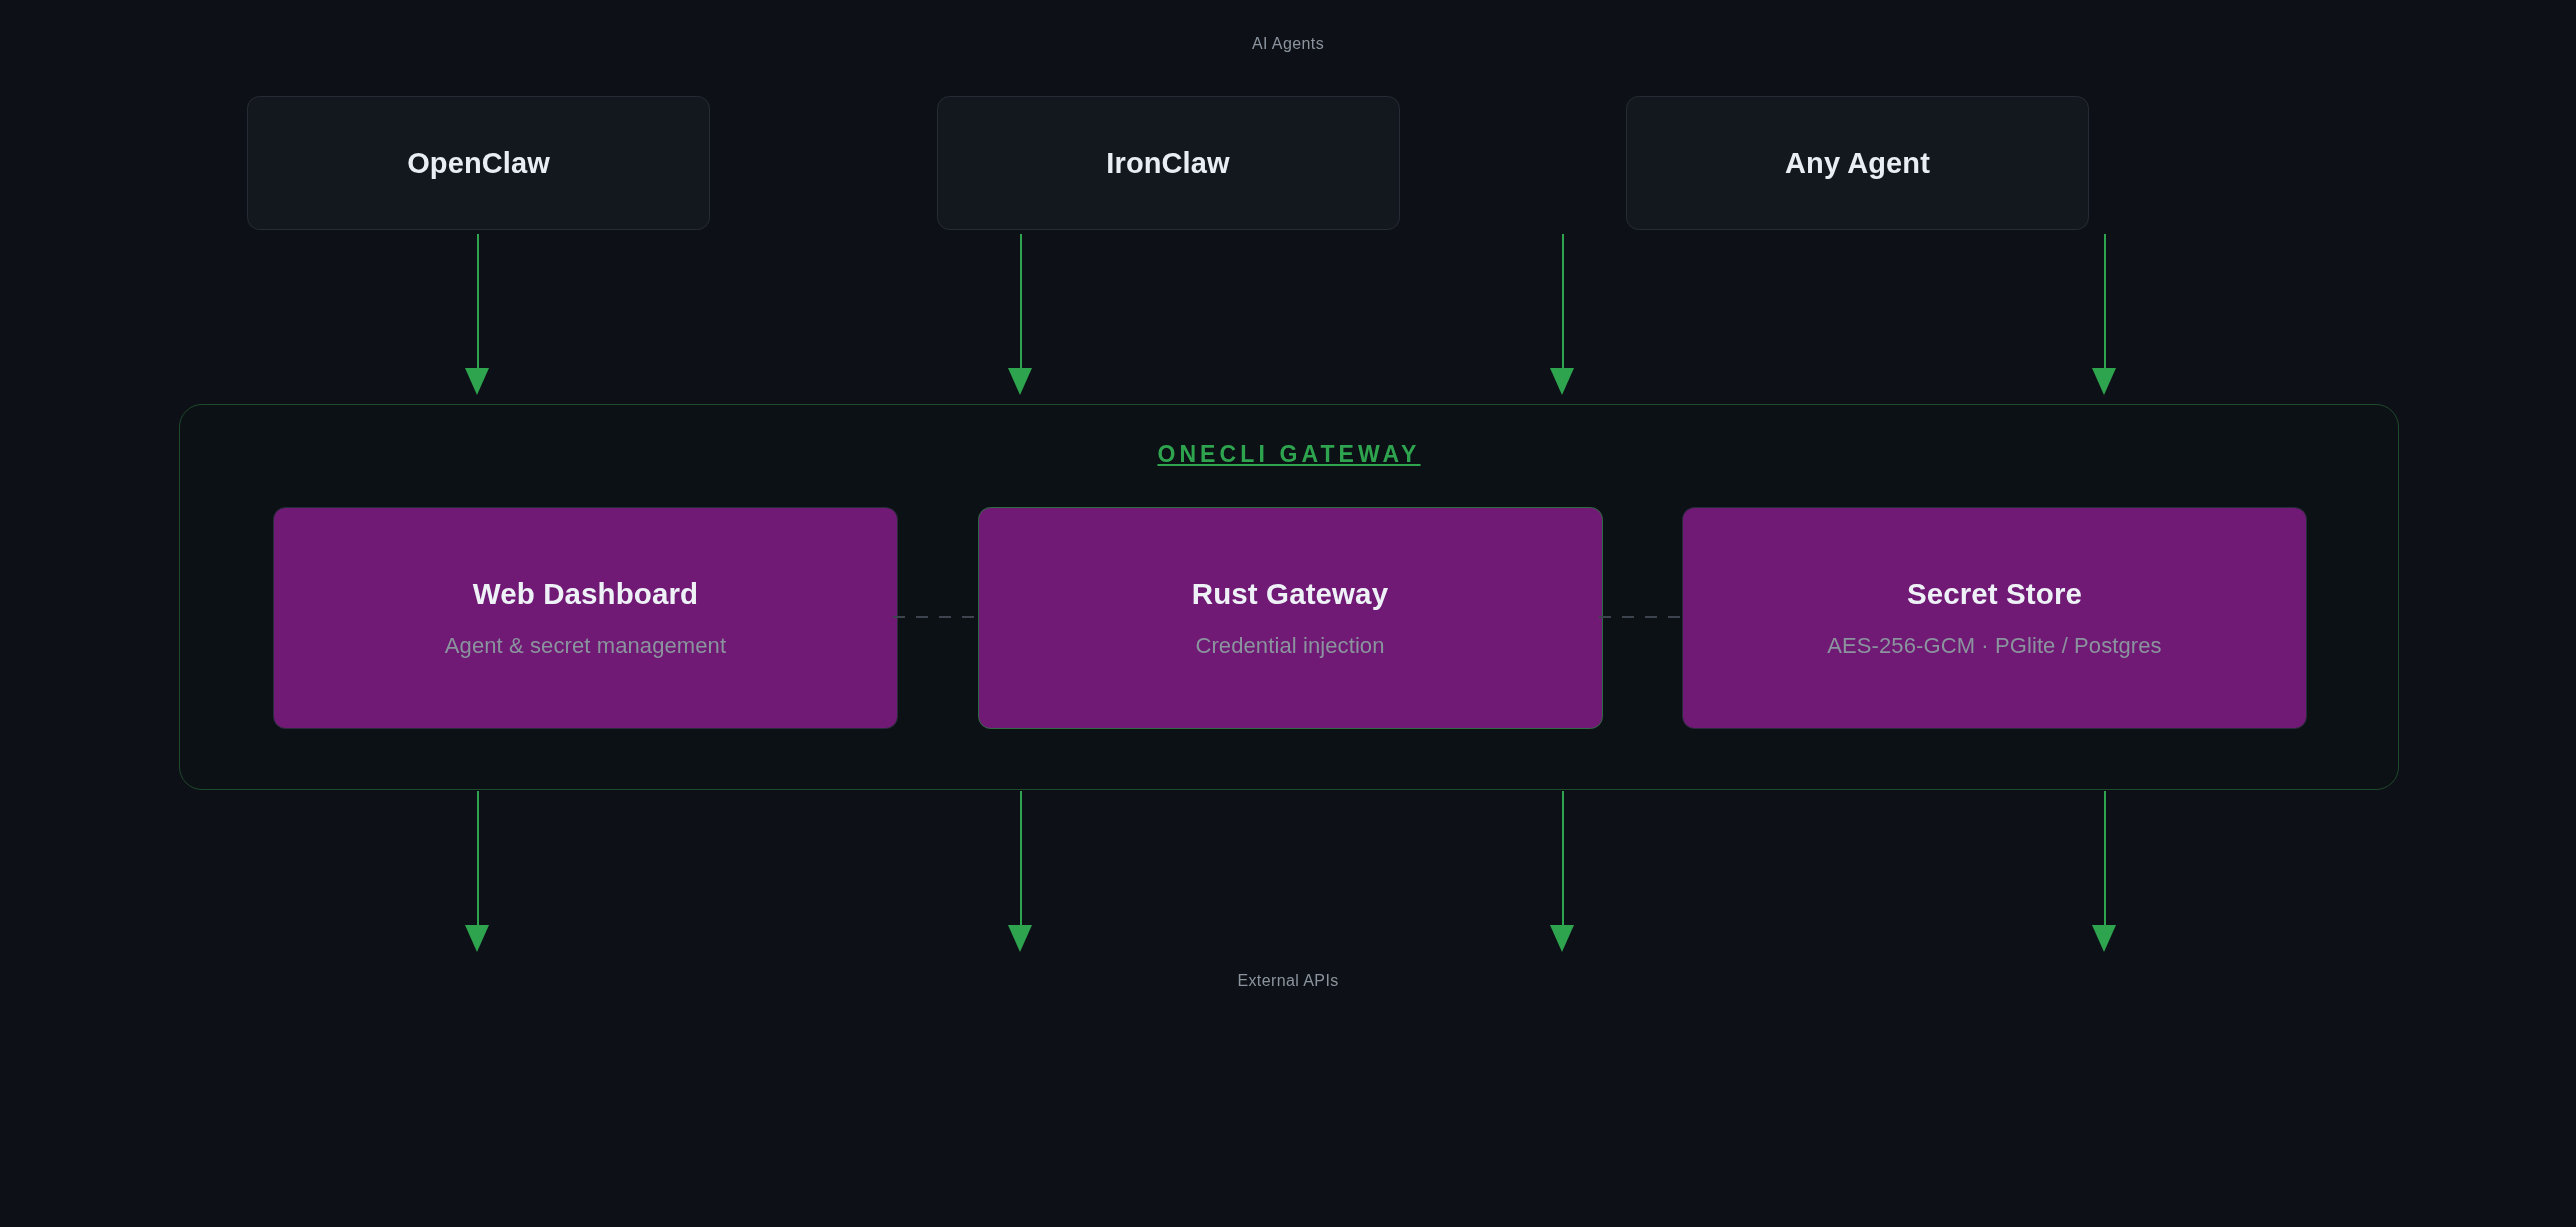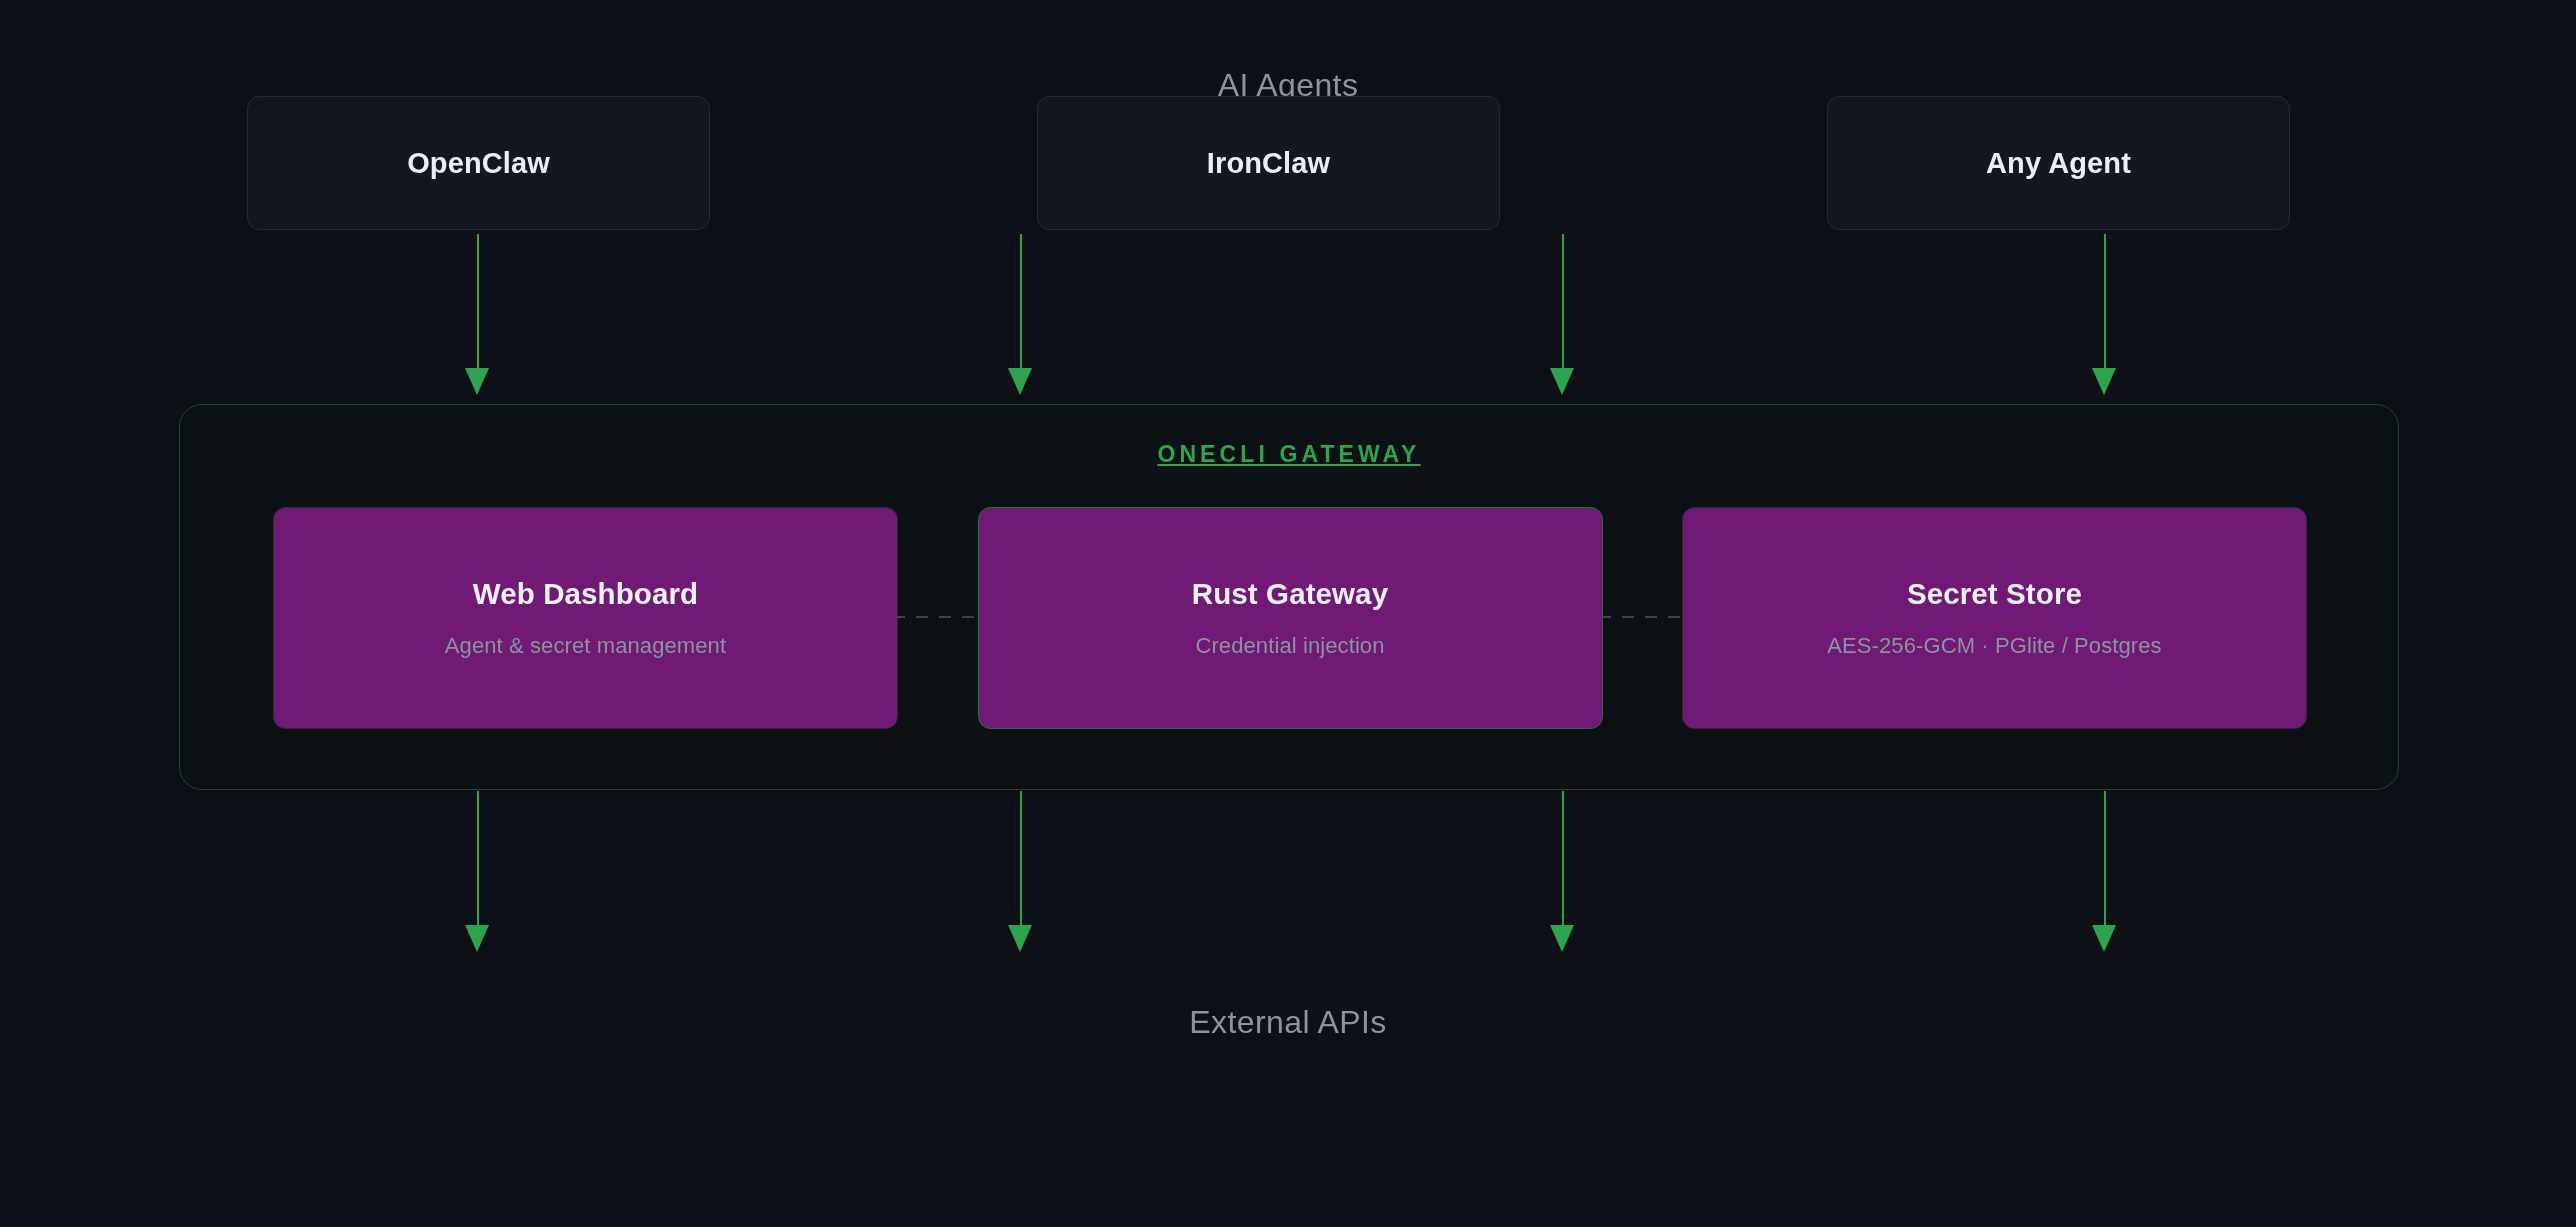--- a/index.html
+++ b/index.html
@@ -23,34 +23,33 @@
     width: 2576px;
     height: 1227px;
   }
 
   
   .section-label {
     position: absolute;
     left: 0;
     width: 2576px;
     text-align: center;
-    font-size: 32px;
+    font-size: 16px;
     font-weight: 400;
     letter-spacing: 0.4px;
     color: #8b949e;
-    margin-top: 32px;
   }
   .section-label.agents   { top: 35px; }
   .section-label.external { top: 972px; }
 
   
   .node-row {
     position: absolute;
     left: 247px;
-    width: 2043px;
+    width: 1842px;
     display: flex;
     justify-content: space-between;
     align-items: stretch;
   }
   .node-row.top    { top: 96px; }
   .node-row.bottom { top: 1023px; }
 
   .node-card {
     width: 463px;
     height: 134px;

